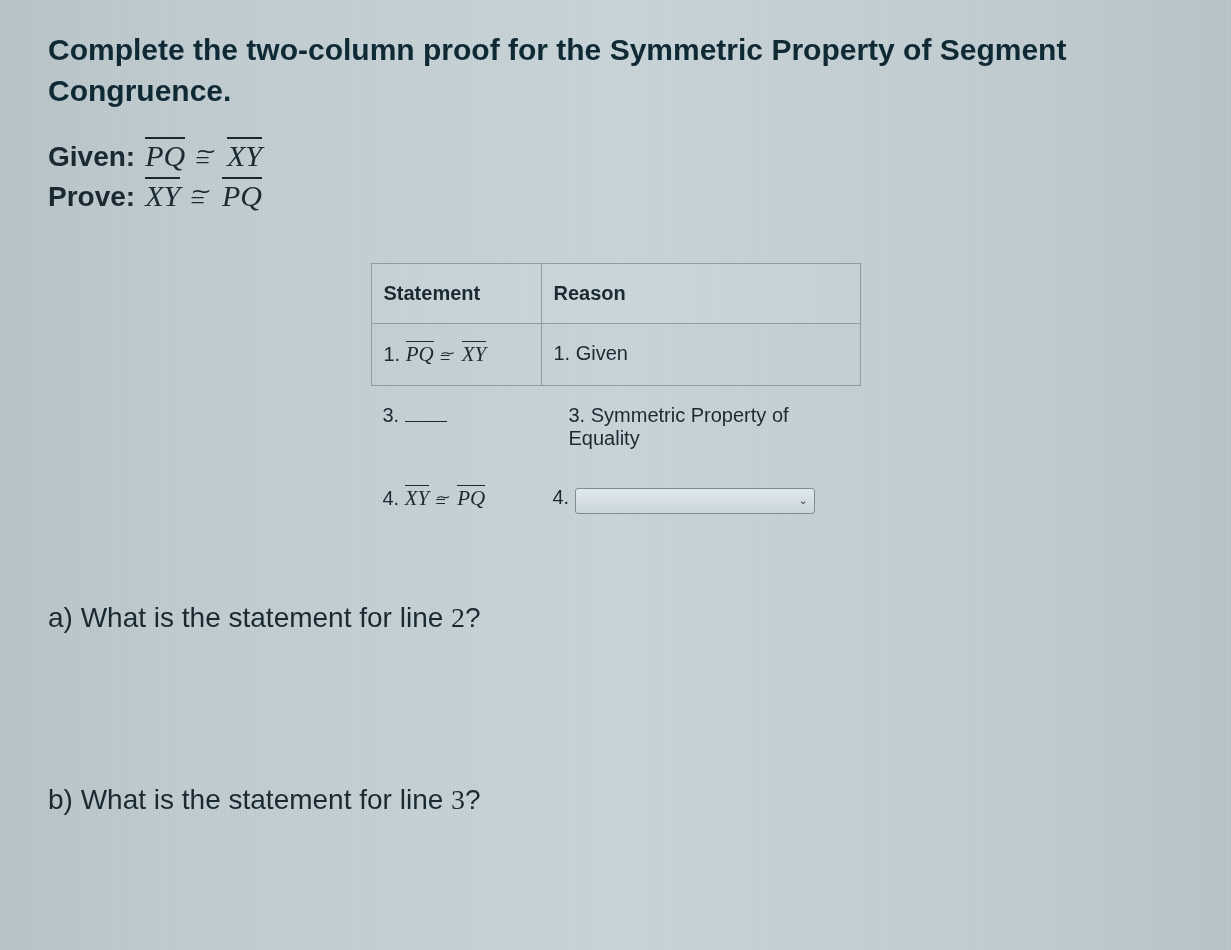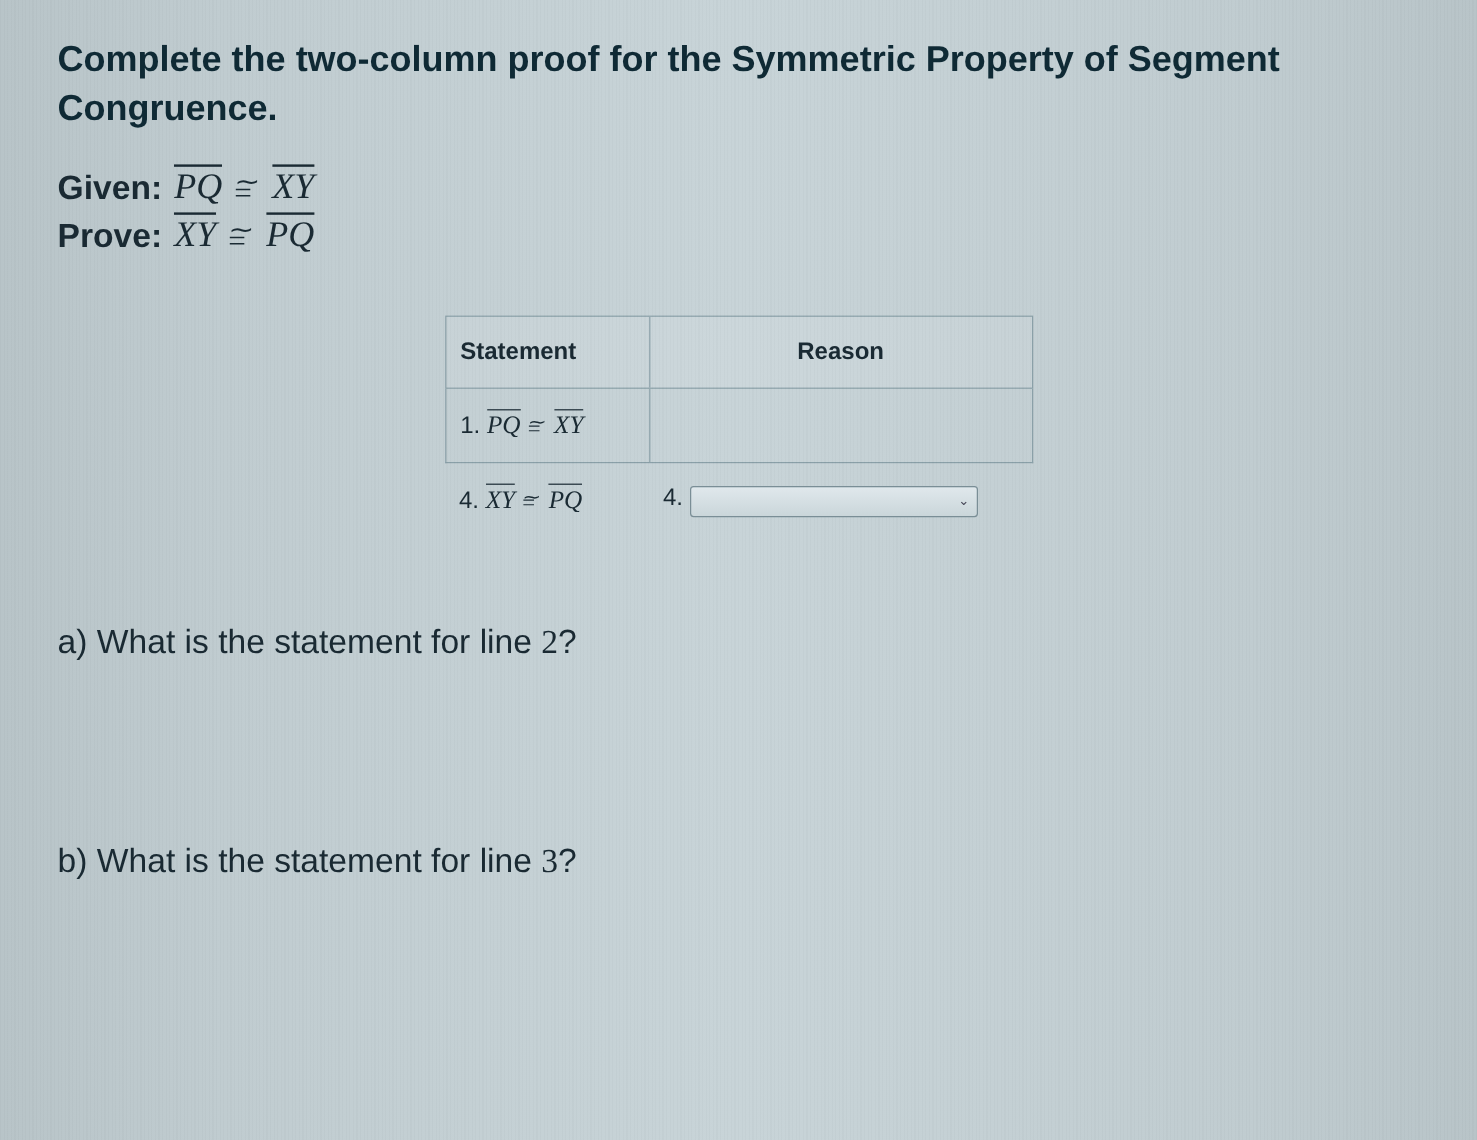--- a/index.html
+++ b/index.html
@@ -36,21 +36,21 @@
   .cong::after{content:"="; display:block; transform:translateY(-3px);}
   
   .proof-table {
     margin: 50px auto 0 auto;
     width: 490px;
     font-size: 20px;
   }
   .proof-table .hdr { display:flex; border:1px solid #8aa0a8; background:rgba(255,255,255,0.08);}
   .proof-table .row { display:flex; }
   .cell-s { width: 170px; padding: 18px 12px; }
-  .cell-r { flex:1; padding: 18px 12px; text-align:center; position:relative;}
+  .cell-r { flex:1; padding: 18px 12px; text-align:left; position:relative;}
   .hdr .cell-s, .hdr .cell-r { font-weight:bold; }
   .hdr .cell-s { border-right:1px solid #8aa0a8; }
   .brow { border-left:1px solid #8aa0a8; border-right:1px solid #8aa0a8; border-bottom:1px solid #8aa0a8;}
   .brow .cell-s { border-right:1px solid #8aa0a8;}
   .smath { font-family:"Times New Roman", Georgia, serif; font-style:italic; font-size:21px; display:inline-flex; align-items:center; gap:6px;}
   .smath .ov::before{ top:-1px; border-top:1.6px solid #1a2a33;}
   .smath .cong{ font-size:19px;}
   .blank { display:inline-block; width:42px; border-bottom:1.5px solid #1a2a33; height:14px; vertical-align:baseline;}
   .reason-left { text-align:left; }
   
@@ -98,23 +98,31 @@
 
   <div class="row brow">
     <div class="cell-s">
       <span>1.</span>
       <span class="smath">
         <span class="ov">PQ</span>
         <span class="cong"></span>
         <span class="ov">XY</span>
       </span>
     </div>
+    <div class="cell-r">1. Given</div>
   </div>
 
 
+  <div class="row">
+    <div class="cell-s">
+      <span>3.</span>
+      <span class="blank"></span>
+    </div>
+    <div class="cell-r reason-left" style="padding-left:28px;">3. Symmetric Property of Equality</div>
+  </div>
 
   <div class="row">
     <div class="cell-s">
       <span>4.</span>
       <span class="smath">
         <span class="ov">XY</span>
         <span class="cong"></span>
         <span class="ov">PQ</span>
       </span>
     </div>

